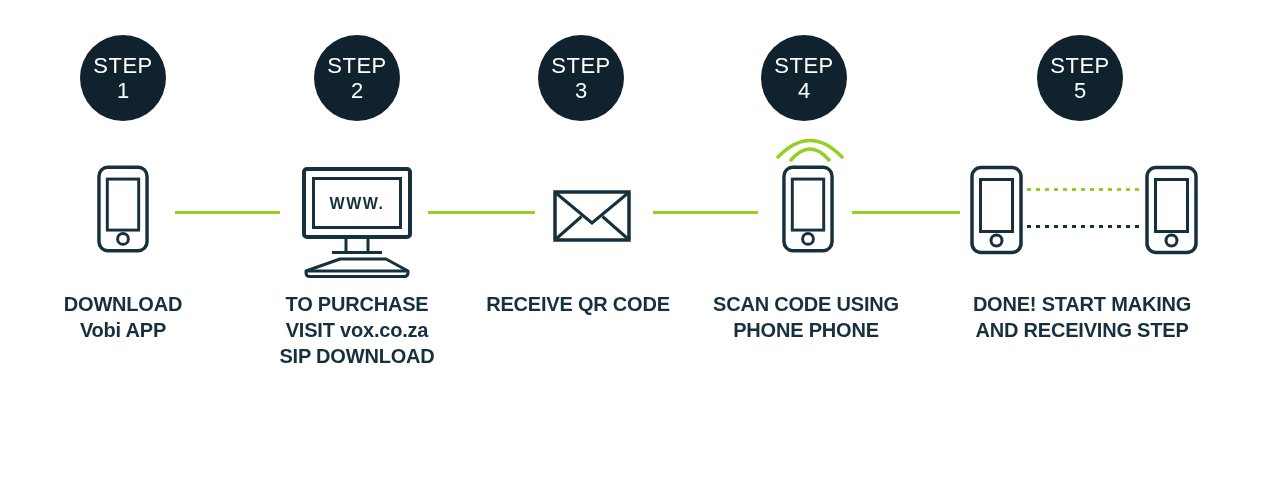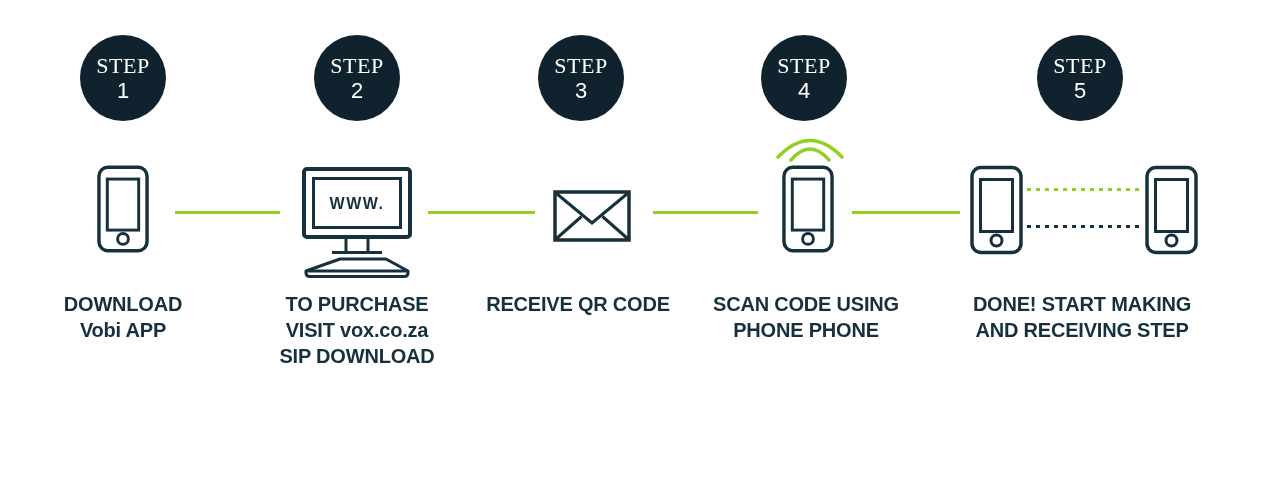--- a/index.html
+++ b/index.html
@@ -19,21 +19,21 @@
     overflow:hidden;
   }
   .badge{
     position:absolute;top:35px;
     width:86px;height:86px;border-radius:50%;
     background:var(--badge-fill);
     color:var(--badge-text);
     display:flex;flex-direction:column;align-items:center;justify-content:center;
     line-height:25px;
   }
-  .badge-word{font-size:22px;letter-spacing:0.5px;font-weight:500;font-family:Liberation Serif, serif;}
+  .badge-word{font-size:22px;letter-spacing:0.5px;font-weight:500;}
   .badge-num{font-size:22px;font-weight:500;}
   .icon{position:absolute;color:var(--dark-navy);}
   .icon svg{display:block;}
   .icon.green{color:var(--accent-green);}
   .connector{
     position:absolute;top:211px;height:3px;
     background:var(--accent-green);
   }
   .label{
     position:absolute;top:291px;width:260px;

